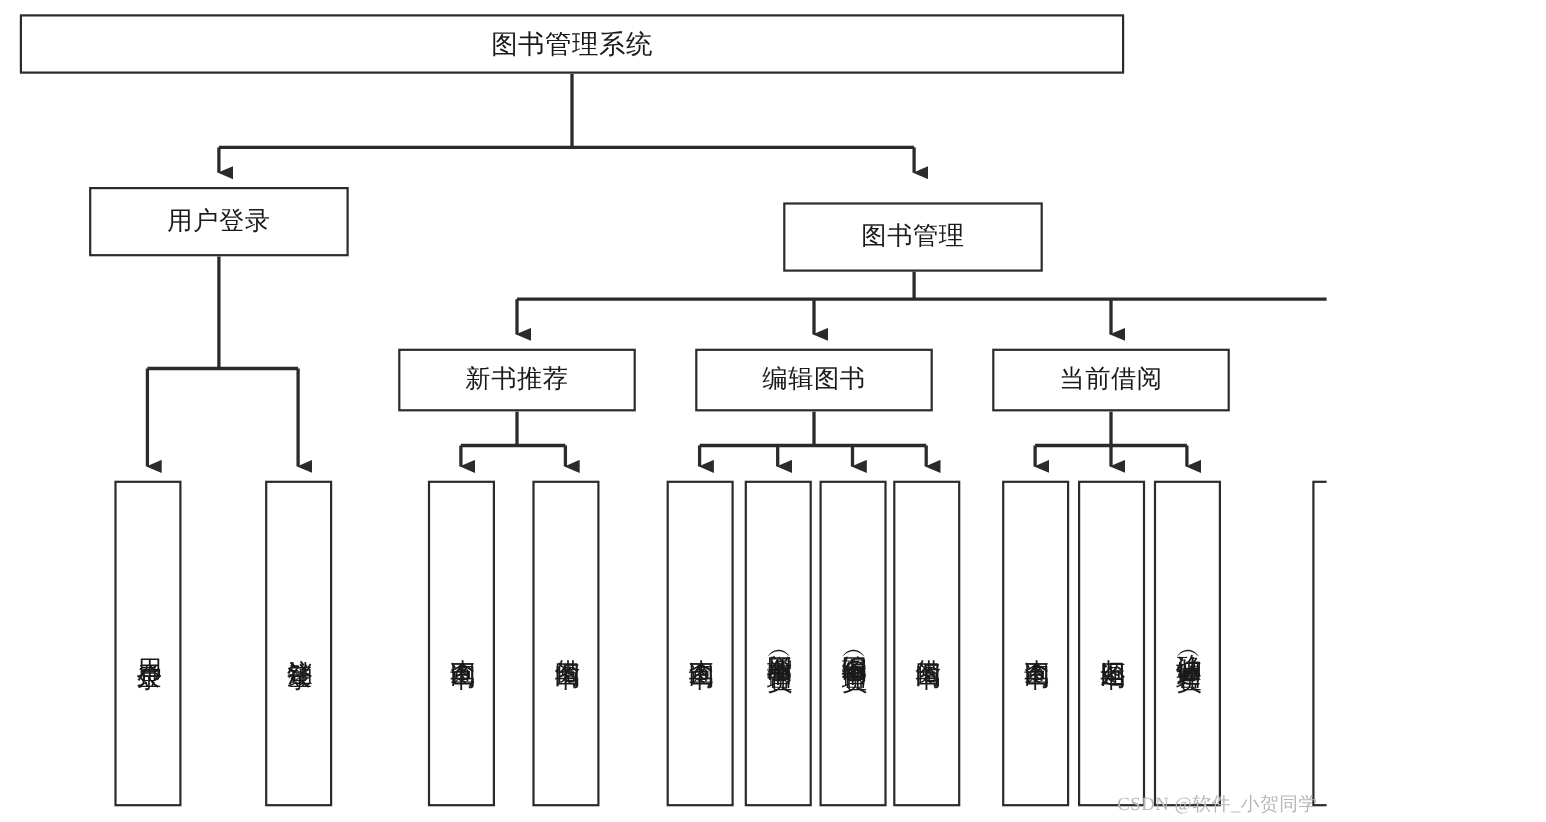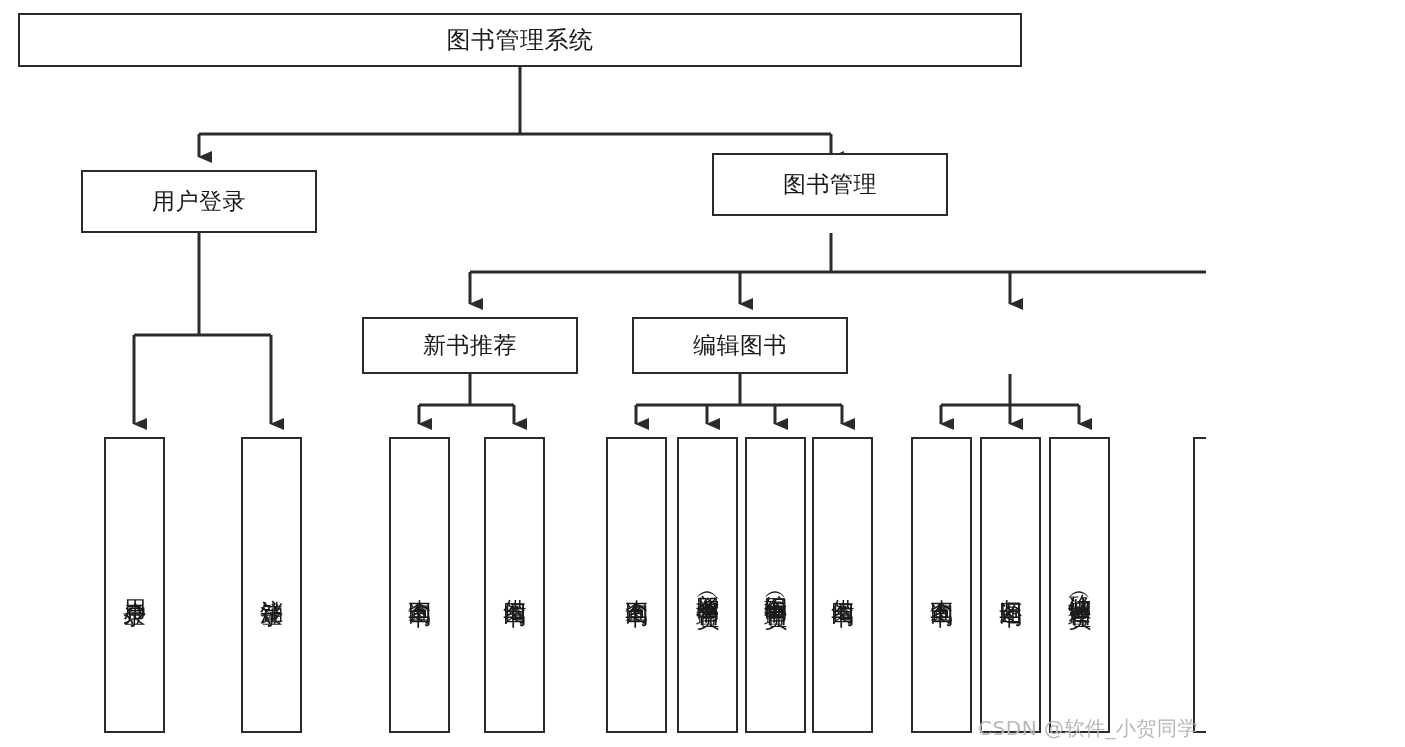--- a/index.html
+++ b/index.html
@@ -51,25 +51,26 @@
     letter-spacing: 2px;
     max-height: 280px;
   }
   .node.root .label {
     font-size: 24px;
   }
   .watermark {
     position: absolute;
     right: 8px;
     bottom: 5px;
-    font-size: 20px;
+    font-size: 17px;
     color: #b7b7b7;
     letter-spacing: 0.5px;
     white-space: nowrap;
     pointer-events: none;
+    font-family: Liberation Serif, serif;
   }
 </style>
 </head>
 <body>
 
 <div id="canvas">
 
   <svg class="edges" viewBox="0 0 1405 747" xmlns="http://www.w3.org/2000/svg">
     <defs>
       <marker id="arrow" viewBox="0 0 12 14" refX="6" refY="13" markerWidth="12" markerHeight="14" orient="auto-start-reverse" markerUnits="userSpaceOnUse">
@@ -120,29 +121,32 @@
     </g>
   </svg>
 
   <div class="node horizontal root" style="left:18px; top:13px; width:1004px; height:54px;">
     <span class="label">图书管理系统</span>
   </div>
 
   <div class="node horizontal" style="left:81px; top:170px; width:236px; height:63px;">
     <span class="label">用户登录</span>
   </div>
-  <div class="node horizontal" style="left:712px; top:153px; width:236px; height:63px;">
+  <div class="node horizontal" style="left:712px; top:184px; width:236px; height:63px;">
     <span class="label">图书管理</span>
   </div>
 
   <div class="node horizontal" style="left:362px; top:317px; width:216px; height:57px;justify-content:center;">
     <span class="label">新书推荐</span>
   </div>
   <div class="node horizontal" style="left:632px; top:317px; width:216px; height:57px;">
     <span class="label">编辑图书</span>
+  </div>
+  <div class="node horizontal" style="left:902px; top:317px; width:216px; height:57px;">
+    <span class="label">当前借阅</span>
   </div>
 
   <div class="node vertical" style="left:104px; top:437px; width:61px; height:296px;">
     <span class="label">用户登录</span>
   </div>
   <div class="node vertical" style="left:241px; top:437px; width:61px; height:296px;">
     <span class="label">注销登录</span>
   </div>
 
   <div class="node vertical" style="left:389px; top:437px; width:61px; height:296px;">

